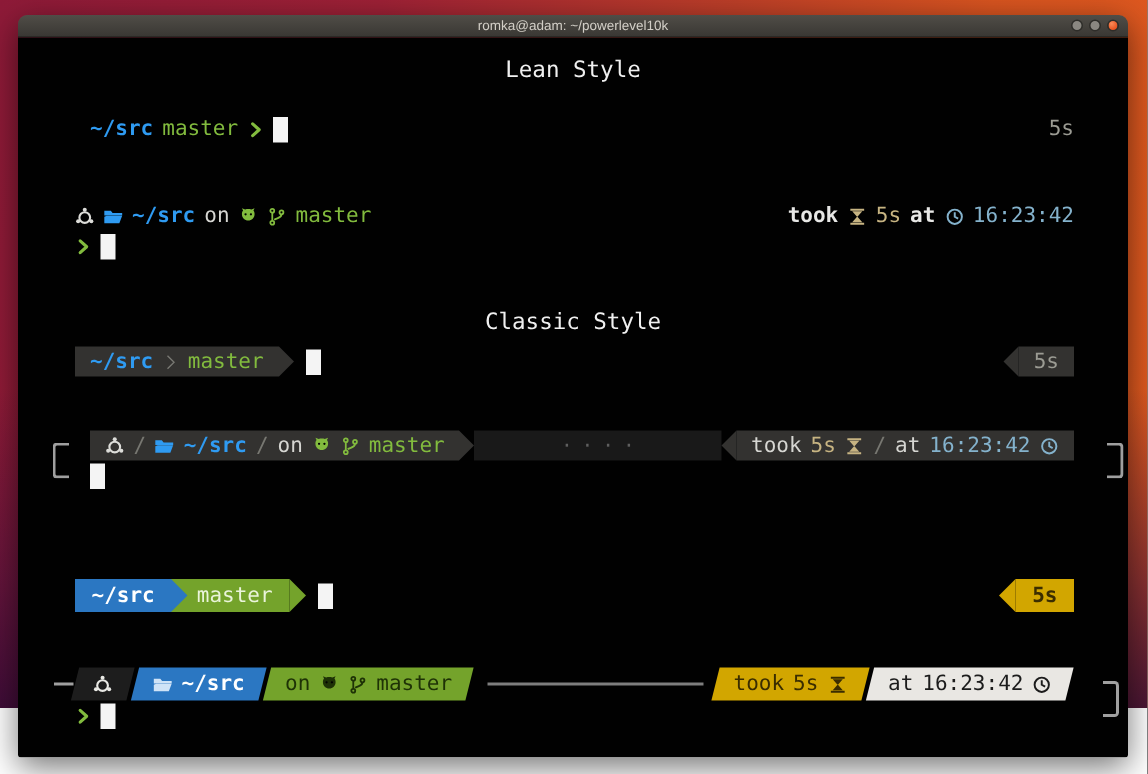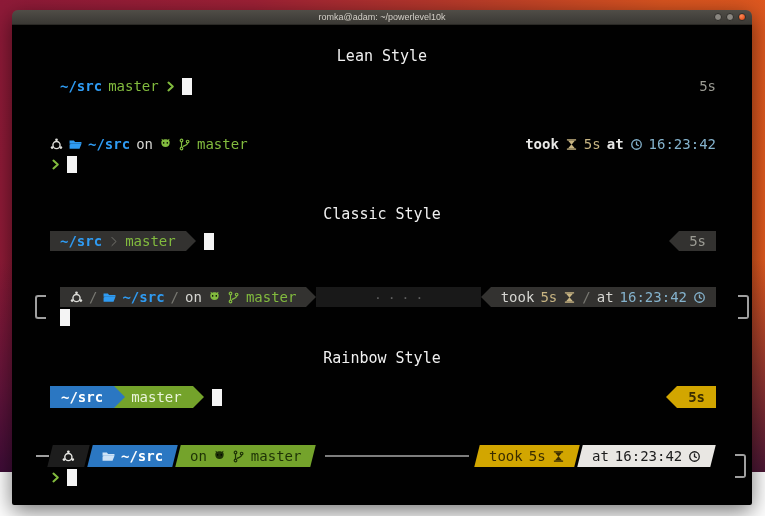--- a/index.html
+++ b/index.html
@@ -127,21 +127,21 @@
       <div class="title">romka@adam: ~/powerlevel10k</div>
       <div class="winbtns">
         <div class="wbtn"></div>
         <div class="wbtn"></div>
         <div class="wbtn close"></div>
       </div>
     </div>
 
     <div class="screen">
 
-      <div class="heading" style="top:22px">Lean Style</div>
+      <div class="heading" style="top:12px">Lean Style</div>
 
       <div class="row" style="top:50px">
         <div class="lg gap6">
           <span class="sp4"></span>
           <span class="c-blue">~/src</span>
           <span class="c-green">master</span>
           <svg class="ic-sm c-green">
               <use href="#i-chev"></use>
             </svg>
           <span class="cursor"></span>
@@ -261,21 +261,20 @@
         </div>
       </div>
 
       <div class="row" style="top:281px">
         <div class="lg">
           <span class="sp10"></span>
           <span class="cursor"></span>
         </div>
       </div>
 
-      <div class="heading" style="top:324px">Rainbow Style</div>
 
       <div class="row" style="top:361px">
         <div class="lg">
           <div class="rseg bg-rblue">
             <span>~/src</span>
           </div>
           <div class="ptri-r b-rblue over"></div>
           <div class="rseg bg-rgreen padl">
             <span style="color:#eaf4da">master</span>
           </div>

